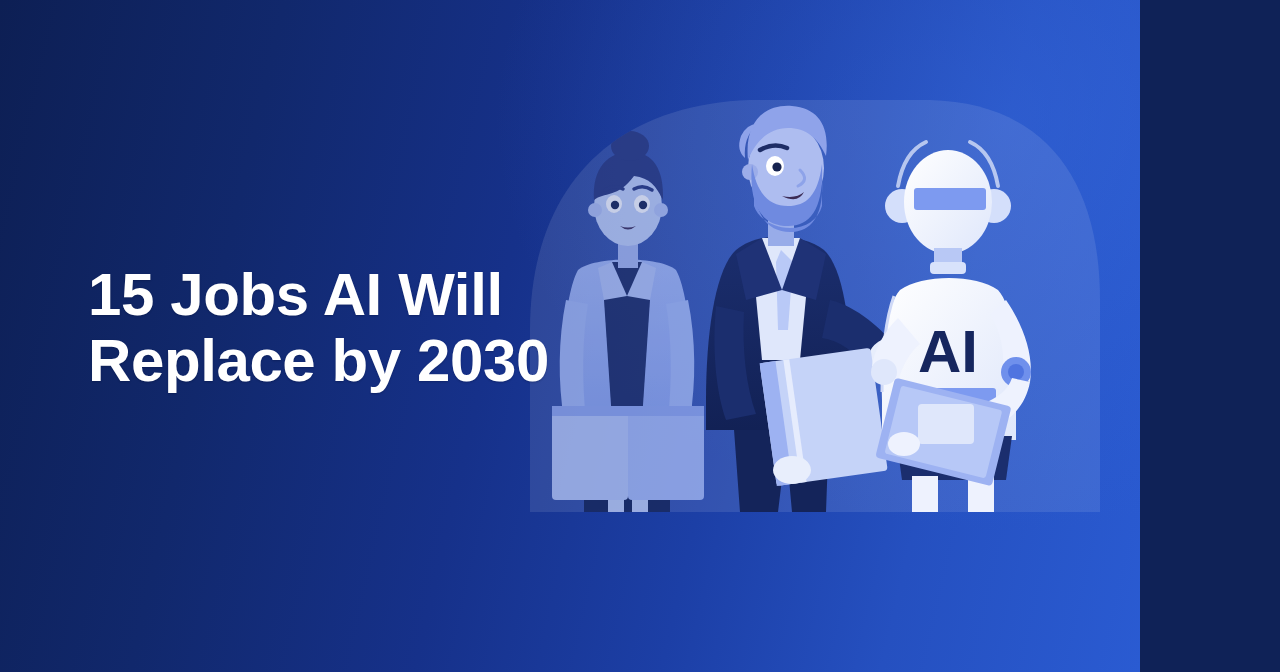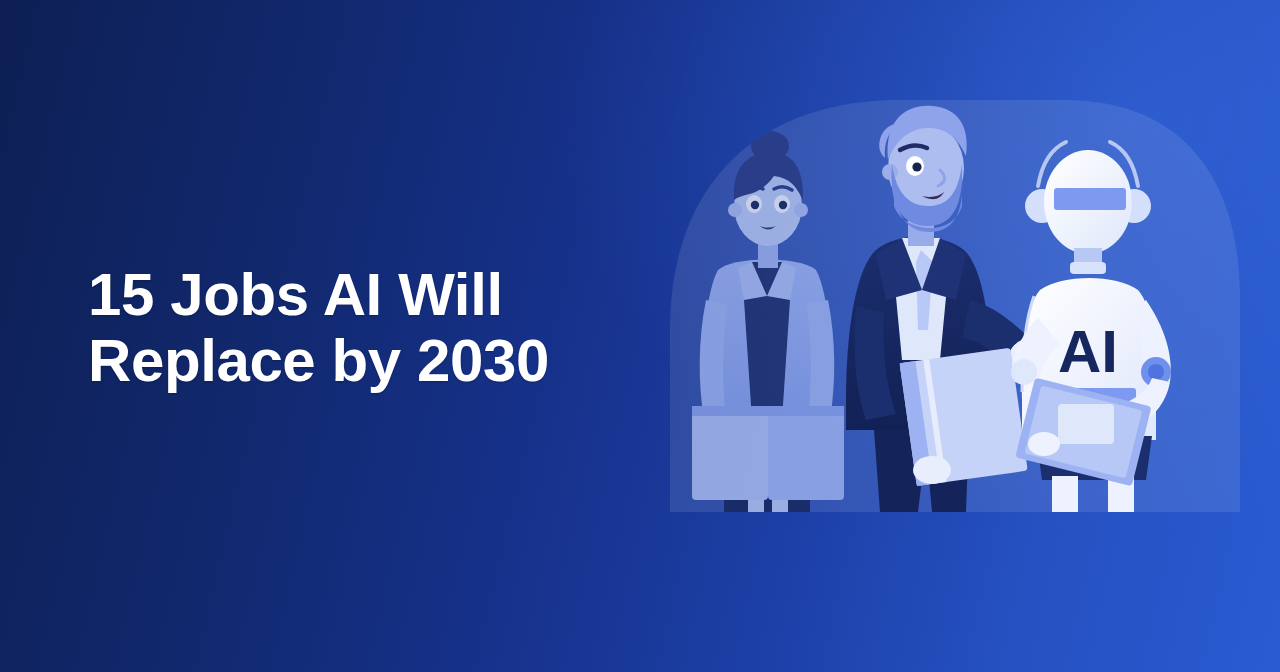--- a/index.html
+++ b/index.html
@@ -5,30 +5,31 @@
   html, body {
     margin: 0;
     padding: 0;
     background: #0f2257;
   }
   body {
     font-family: "Liberation Sans", sans-serif;
   }
   .banner {
     position: relative;
-    width: 1280px;
+    width: 1100px;
     height: 672px;
     overflow: hidden;
     background: linear-gradient(103deg,
       #0d1f54 0%,
       #11286c 22%,
       #16318a 44%,
       #1c3fa6 63%,
       #2550c0 80%,
       #2a5bd2 100%);
+    padding-left: 40px;
   }
   
   .banner::after {
     content: "";
     position: absolute;
     inset: 0;
     background: radial-gradient(ellipse 62% 85% at 88% 18%,
                 rgba(58,110,226,0.40) 0%,
                 rgba(58,110,226,0.16) 42%,
                 rgba(58,110,226,0.0) 72%);

